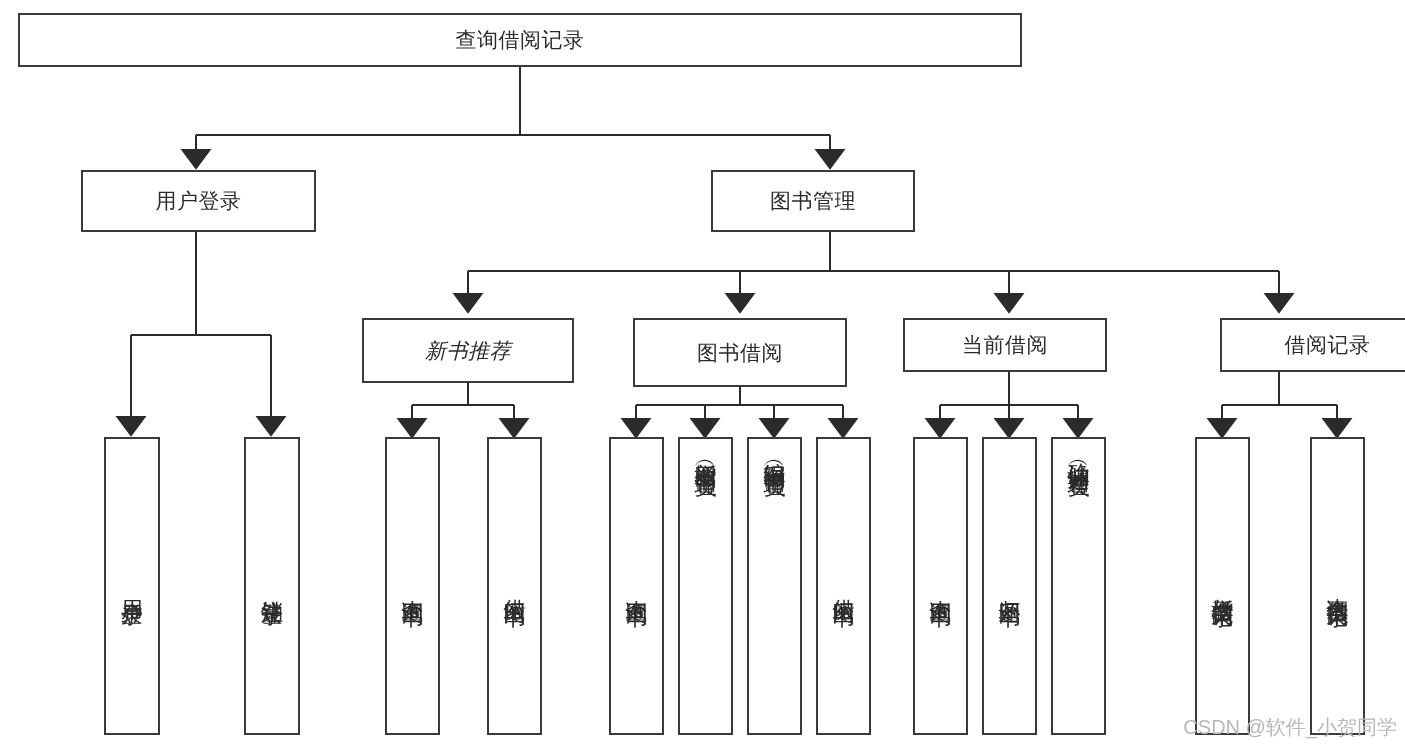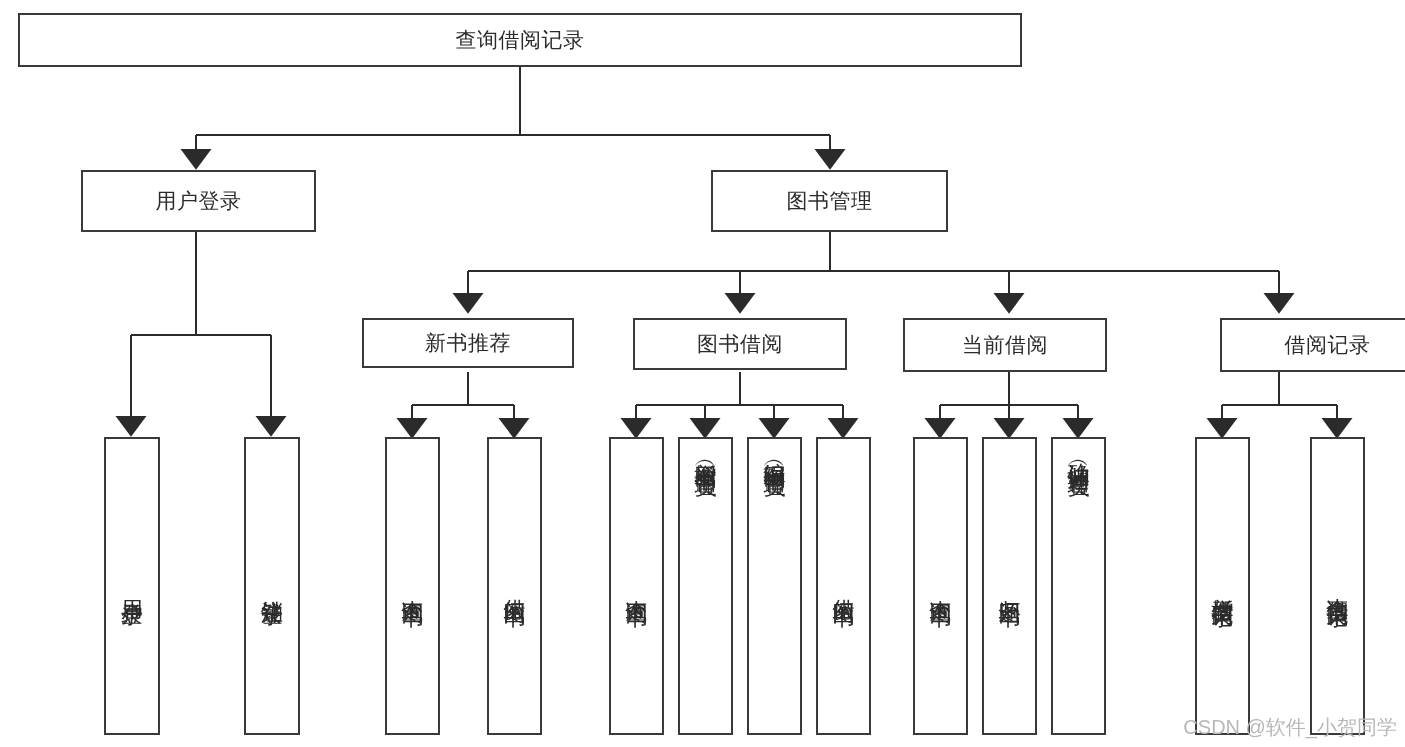--- a/index.html
+++ b/index.html
@@ -132,29 +132,29 @@
   </svg>
 
   <div class="node-box horizontal" style="left:18px; top:13px; width:1004px; height:54px;">
     <span class="node-label">查询借阅记录</span>
   </div>
 
   <div class="node-box horizontal" style="left:81px; top:170px; width:235px; height:62px;">
     <span class="node-label">用户登录</span>
   </div>
 
-  <div class="node-box horizontal" style="left:711px; top:170px; width:237px; height:62px;">
+  <div class="node-box horizontal" style="left:711px; top:170px; width:204px; height:62px;">
     <span class="node-label">图书管理</span>
   </div>
 
-  <div class="node-box horizontal" style="left:362px; top:318px; width:212px; height:50px;">
+  <div class="node-box horizontal" style="left:362px; top:318px; width:212px; height:65px;font-style:italic;">
     <span class="node-label">新书推荐</span>
   </div>
 
-  <div class="node-box horizontal" style="left:633px; top:318px; width:214px; height:52px;">
+  <div class="node-box horizontal" style="left:633px; top:318px; width:214px; height:69px;">
     <span class="node-label">图书借阅</span>
   </div>
 
   <div class="node-box horizontal" style="left:903px; top:318px; width:204px; height:54px;">
     <span class="node-label">当前借阅</span>
   </div>
 
   <div class="node-box horizontal" style="left:1172px; top:318px; width:215px; height:54px;margin-left:48px;">
     <span class="node-label">借阅记录</span>
   </div>

